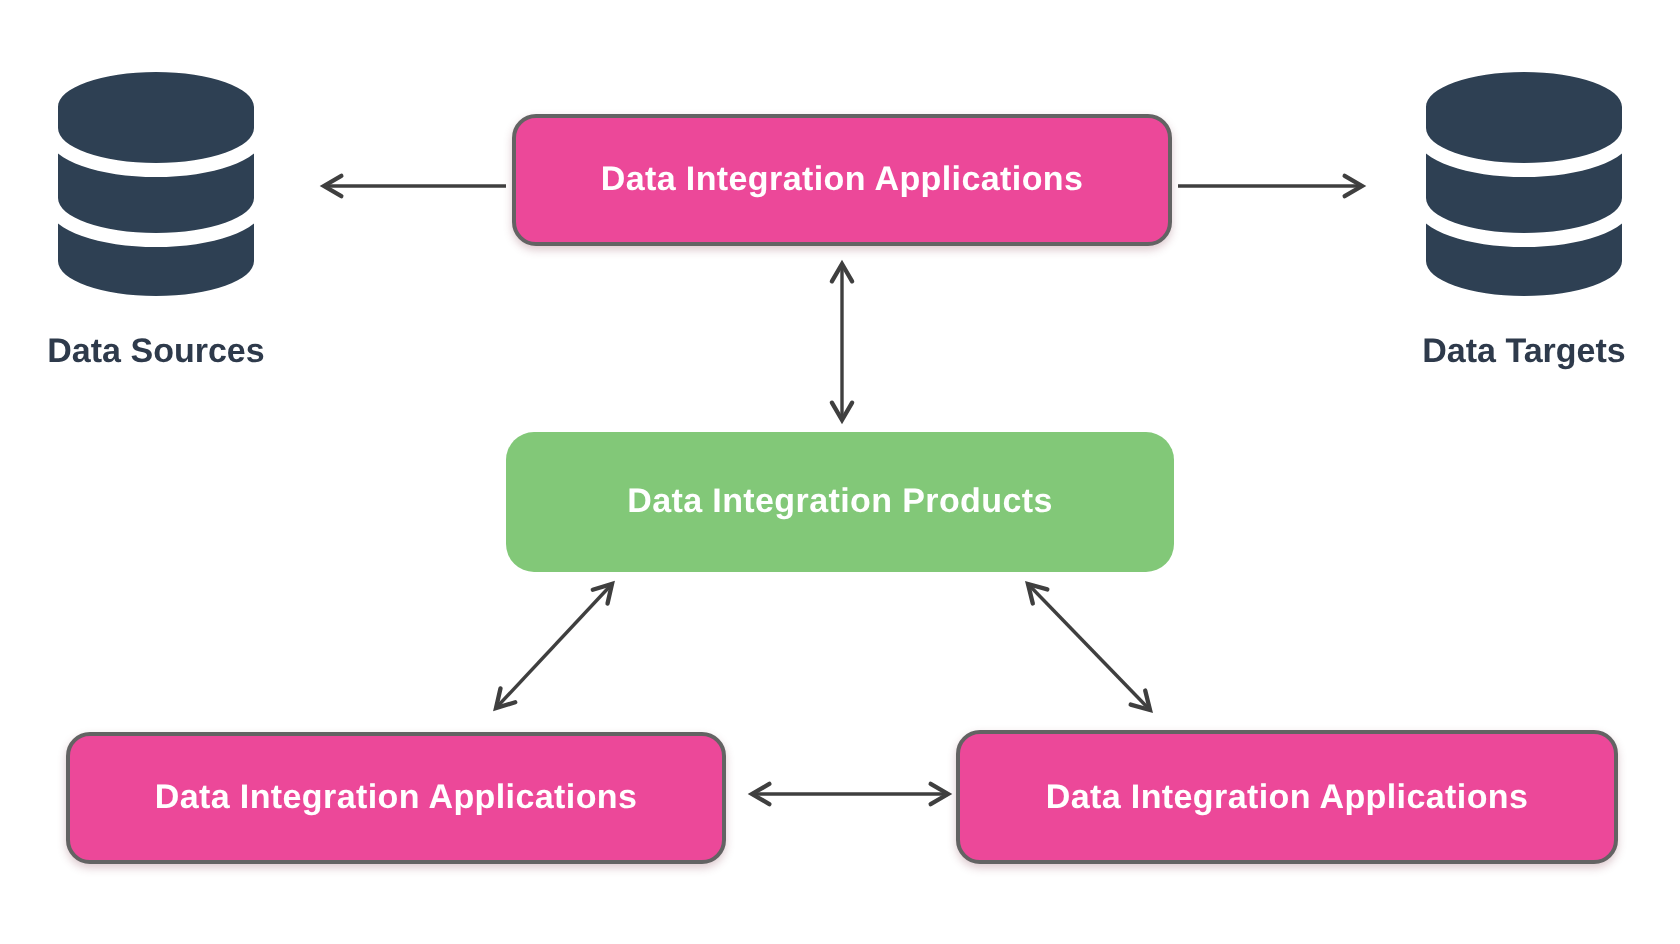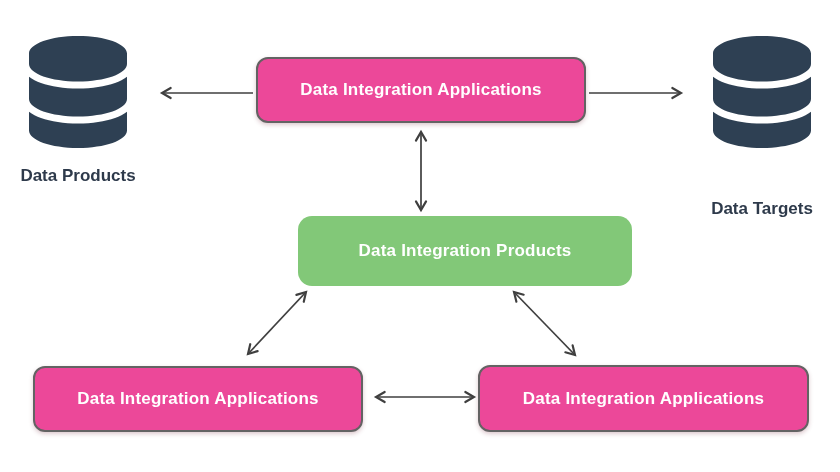--- a/index.html
+++ b/index.html
@@ -38,32 +38,32 @@
     background: #ec4899;
     border: 2px solid #636363;
     box-shadow: 0 2px 4px rgba(120,40,60,0.25);
   }
   .node-box.green {
     background: #82C878;
     border: none;
     border-radius: 14px;
   }
   .box-top    { left: 256px; top: 57px;  width: 330px; height: 66px; }
-  .box-mid    { left: 253px; top: 216px; width: 334px; height: 70px; margin-left: 45px; }
+  .box-mid    { left: 253px; top: 216px; width: 334px; height: 70px; }
   .box-bl     { left: 33px;  top: 366px; width: 330px; height: 66px; }
   .box-br     { left: 478px; top: 365px; width: 331px; height: 67px; }
   .db-group {
     position: absolute;
     width: 150px;
     display: flex;
     flex-direction: column;
     align-items: center;
   }
   .db-group.left  { left: 3px;   top: 36px; }
-  .db-group.right { left: 687px; top: 36px; gap: 33px; }
+  .db-group.right { left: 687px; top: 36px; }
   .db-icon {
     width: 100px;
     height: 112px;
   }
   .db-label {
     margin-top: 18px;
     font-size: 17px;
     font-weight: 700;
     color: #2E3A4B;
     white-space: nowrap;
@@ -87,21 +87,21 @@
       <line x1="306" y1="292" x2="248" y2="354" marker-start="url(#ah)" marker-end="url(#ah)"></line>
       <line x1="514" y1="292" x2="575" y2="355" marker-start="url(#ah)" marker-end="url(#ah)"></line>
       <line x1="376" y1="397" x2="474" y2="397" marker-start="url(#ah)" marker-end="url(#ah)"></line>
     </g>
   </svg>
 
   <div class="db-group left">
     <svg class="db-icon" viewBox="0 0 448 512" xmlns="http://www.w3.org/2000/svg">
       <path fill="#2E4053" d="M448 80v48c0 44.2-100.3 80-224 80S0 172.2 0 128V80C0 35.8 100.3 0 224 0S448 35.8 448 80zM393.2 214.7c20.8-7.4 39.9-16.9 54.8-28.6V288c0 44.2-100.3 80-224 80S0 332.2 0 288V186.1c14.9 11.8 34 21.2 54.8 28.6C99.7 230.7 159.5 240 224 240s124.3-9.3 169.2-25.3zM0 346.1c14.9 11.8 34 21.2 54.8 28.6C99.7 390.7 159.5 400 224 400s124.3-9.3 169.2-25.3c20.8-7.4 39.9-16.9 54.8-28.6V432c0 44.2-100.3 80-224 80S0 476.2 0 432V346.1z"></path>
     </svg>
-    <div class="db-label">Data Products</div>
+    <div class="db-label">Data Sources</div>
   </div>
 
   <div class="db-group right">
     <svg class="db-icon" viewBox="0 0 448 512" xmlns="http://www.w3.org/2000/svg">
       <path fill="#2E4053" d="M448 80v48c0 44.2-100.3 80-224 80S0 172.2 0 128V80C0 35.8 100.3 0 224 0S448 35.8 448 80zM393.2 214.7c20.8-7.4 39.9-16.9 54.8-28.6V288c0 44.2-100.3 80-224 80S0 332.2 0 288V186.1c14.9 11.8 34 21.2 54.8 28.6C99.7 230.7 159.5 240 224 240s124.3-9.3 169.2-25.3zM0 346.1c14.9 11.8 34 21.2 54.8 28.6C99.7 390.7 159.5 400 224 400s124.3-9.3 169.2-25.3c20.8-7.4 39.9-16.9 54.8-28.6V432c0 44.2-100.3 80-224 80S0 476.2 0 432V346.1z"></path>
     </svg>
     <div class="db-label">Data Targets</div>
   </div>
 
   <div class="node-box red box-top">

